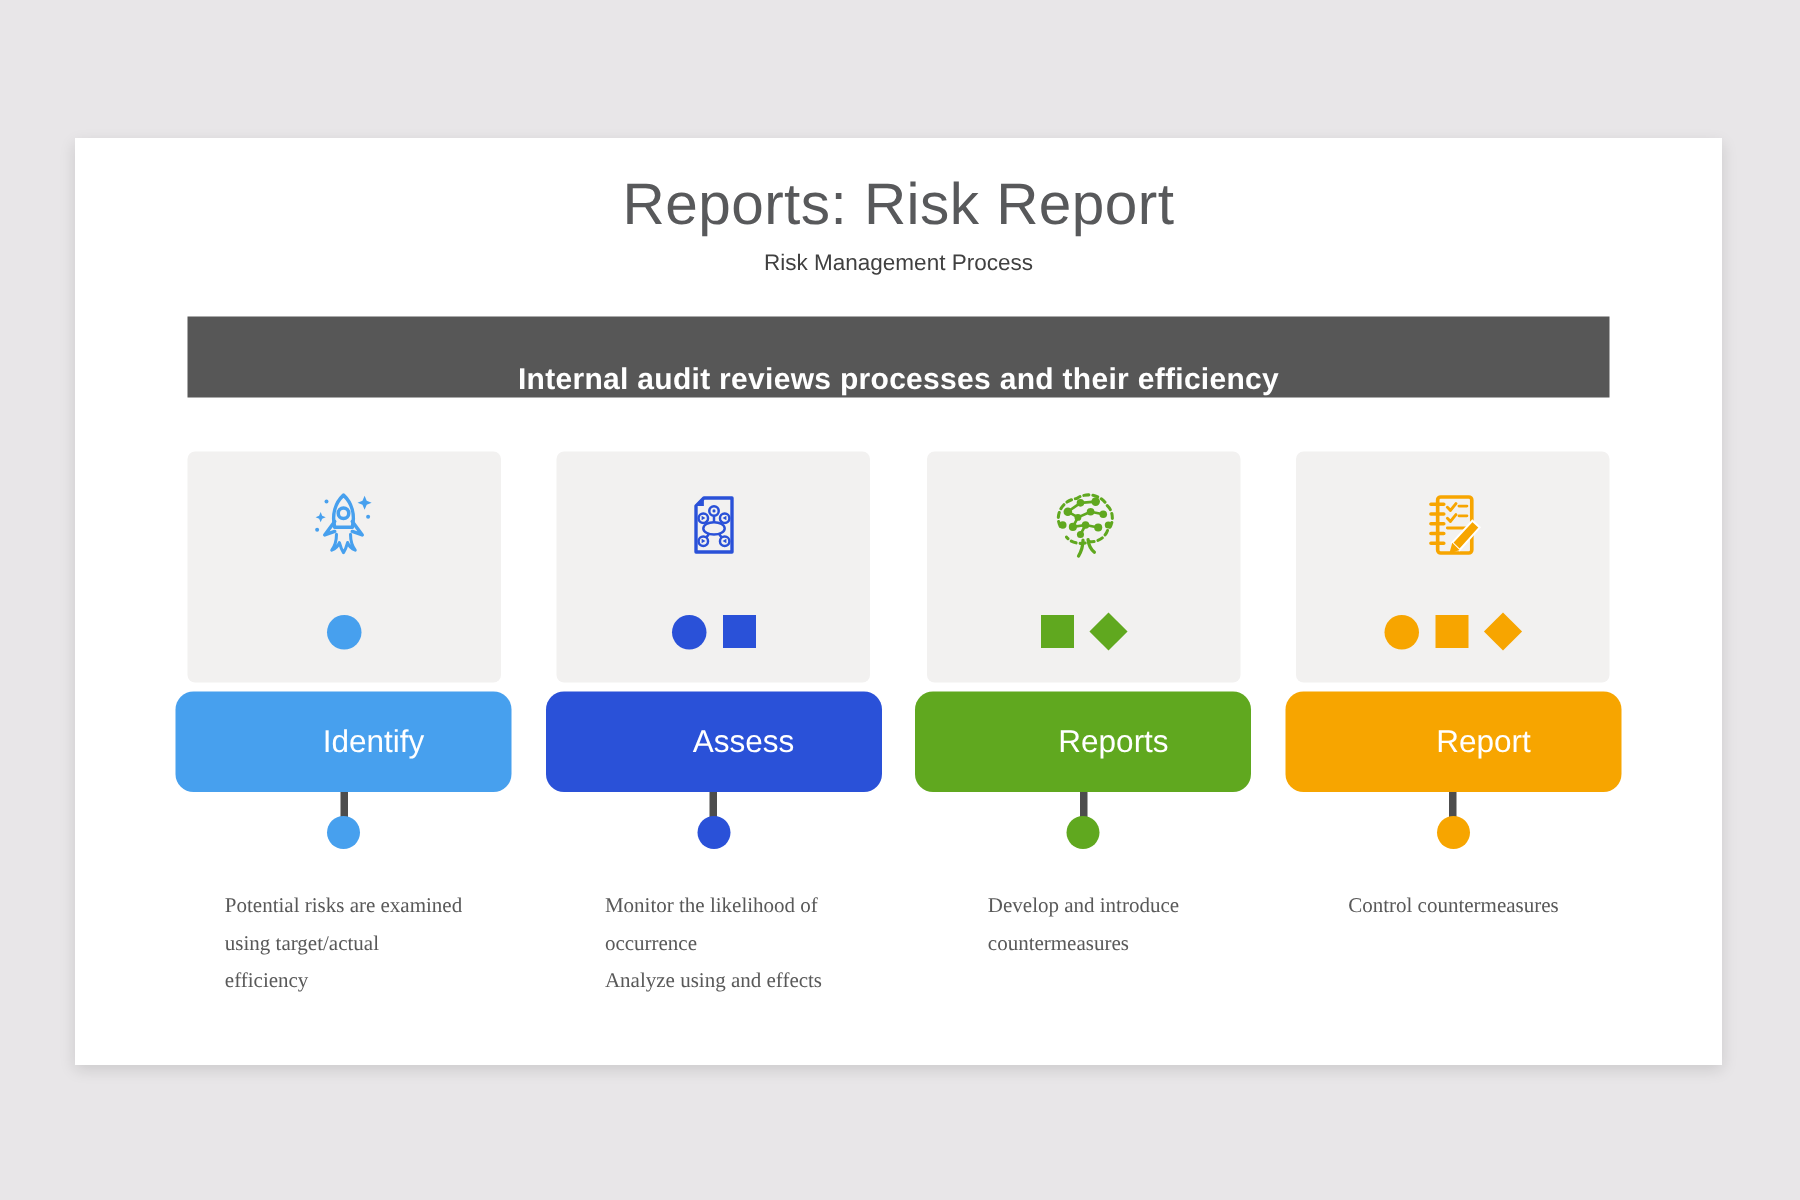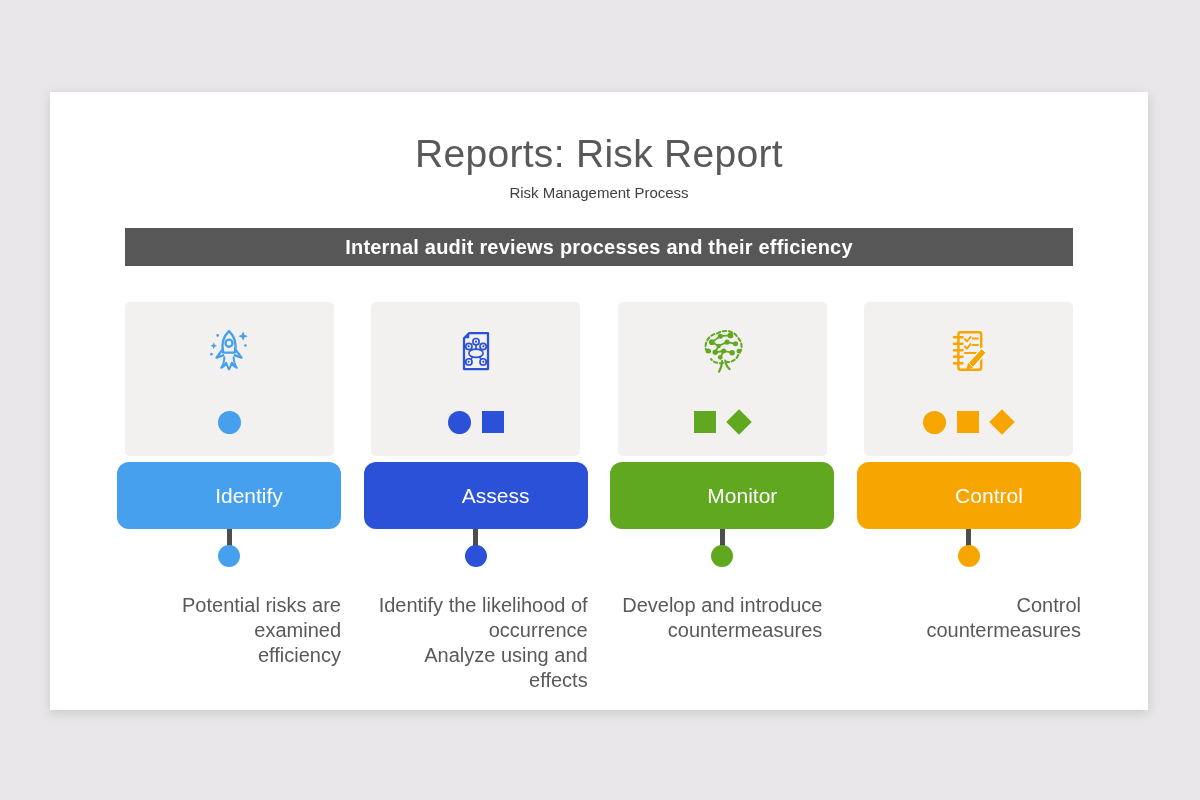--- a/index.html
+++ b/index.html
@@ -7,30 +7,30 @@
     --banner-bg:#575757; --connector:#4d4d4d; --title:#58595b; --body:#595959;
   }
   *{margin:0;padding:0;box-sizing:border-box;}
   html,body{width:1200px;height:800px;overflow:hidden;}
   body{background:var(--page-bg);font-family:"Liberation Sans",sans-serif;}
   .stage{
     position:absolute;left:50px;top:92px;width:1098px;height:618px;
     background:var(--slide-bg);box-shadow:0 3px 10px rgba(0,0,0,0.13);
   }
   h1{
-    margin-top:38px;text-align:center;font-size:39px;font-weight:400;
+    margin-top:21px;text-align:center;font-size:39px;font-weight:400;
     color:var(--title);letter-spacing:0.3px;line-height:48px;
   }
   .subtitle{
     margin-top:5px;text-align:center;font-size:15px;font-weight:500;
     color:#404040;line-height:20px;
   }
   .banner{
-    margin:25px auto 0;width:948px;height:38px;background:var(--banner-bg);
-    display:flex;align-items:center;justify-content:center;
+    margin:25px auto 0;width:948px;height:54px;background:var(--banner-bg);
+    display:flex;align-items:flex-end;justify-content:center;
   }
   .banner span{color:#ffffff;font-size:20px;font-weight:700;letter-spacing:0.2px;}
   .columns{
     margin:36px 0 0 67px;width:964px;display:flex;justify-content:space-between;
   }
   .column{width:224px;display:flex;flex-direction:column;align-items:center;color:var(--accent,#888);}
   .card{
     width:209px;height:154px;background:var(--card-bg);border-radius:5px;
     display:flex;flex-direction:column;align-items:center;
   }
@@ -42,22 +42,23 @@
   .shape.diamond{width:18px;height:18px;transform:rotate(45deg);margin:0 3px;}
   .stage-button{
     margin-top:6px;width:224px;height:67px;border-radius:12px;background:var(--accent);
     color:#ffffff;font-size:21px;display:flex;align-items:center;justify-content:center;
     cursor:pointer;border:none;padding-left:40px;
   }
   .connector{display:flex;flex-direction:column;align-items:center;}
   .connector-line{width:5px;height:18px;background:var(--connector);}
   .connector-dot{width:22px;height:22px;border-radius:50%;background:var(--accent);margin-top:-2px;}
   .description{
-    margin-top:26px;text-align:right;font-size:20px;color:var(--body);
+    margin-top:26px;text-align:left;font-size:14px;color:var(--body);
     line-height:25px;
+    font-family:Liberation Serif, serif;
   }
   .desc-line{display:block;}
 </style>
 </head>
 <body>
 
 <div class="stage">
   <h1>Reports: Risk Report</h1>
   <div class="subtitle">Risk Management Process</div>
   <div class="banner">
@@ -88,20 +89,21 @@
             <div class="shape circle"></div>
           </div>
     </div>
     <div class="stage-button">Identify</div>
     <div class="connector">
       <div class="connector-line"></div>
       <div class="connector-dot"></div>
     </div>
     <div class="description">
           <span class="desc-line">Potential risks are examined</span>
+          <span class="desc-line">using target/actual</span>
           <span class="desc-line">efficiency</span>
         </div>
   </div>
 
   <div class="column" style="--accent: #2a51d8;">
     <div class="card">
       <div class="icon-slot">
             <svg viewBox="0 0 64 64" width="48" height="56">
   <g fill="none" stroke="currentColor" stroke-width="3" stroke-linejoin="round">
     <path d="M16 15 L23 8 H48 V56 H16 Z"></path>
@@ -129,21 +131,21 @@
             <div class="shape circle"></div>
             <div class="shape square"></div>
           </div>
     </div>
     <div class="stage-button">Assess</div>
     <div class="connector">
       <div class="connector-line"></div>
       <div class="connector-dot"></div>
     </div>
     <div class="description">
-          <span class="desc-line">Identify the likelihood of</span>
+          <span class="desc-line">Monitor the likelihood of</span>
           <span class="desc-line">occurrence</span>
           <span class="desc-line">Analyze using and effects</span>
         </div>
   </div>
 
   <div class="column" style="--accent: #60a81f;">
     <div class="card">
       <div class="icon-slot">
             <svg viewBox="0 0 64 64" width="54" height="56">
   <g fill="none" stroke="currentColor" stroke-width="2.4" stroke-linecap="round" stroke-dasharray="4 3.2">
@@ -168,21 +170,21 @@
     <circle cx="52" cy="32" r="2.8"></circle>
                 <circle cx="30" cy="39.5" r="2.8"></circle>
   </g>
 </svg>
           </div>
       <div class="shapes">
             <div class="shape square"></div>
             <div class="shape diamond"></div>
           </div>
     </div>
-    <div class="stage-button">Monitor</div>
+    <div class="stage-button">Reports</div>
     <div class="connector">
       <div class="connector-line"></div>
       <div class="connector-dot"></div>
     </div>
     <div class="description">
           <span class="desc-line">Develop and introduce</span>
           <span class="desc-line">countermeasures</span>
         </div>
   </div>
 
@@ -204,21 +206,21 @@
     <path d="M28.5 55.5 L31 46.5 L37 52.5 Z" fill="currentColor"></path>
   </g>
 </svg>
           </div>
       <div class="shapes">
             <div class="shape circle"></div>
             <div class="shape square"></div>
             <div class="shape diamond"></div>
           </div>
     </div>
-    <div class="stage-button">Control</div>
+    <div class="stage-button">Report</div>
     <div class="connector">
       <div class="connector-line"></div>
       <div class="connector-dot"></div>
     </div>
     <div class="description">
           <span class="desc-line">Control countermeasures</span>
         </div>
   </div>
 </div>
 </div>

